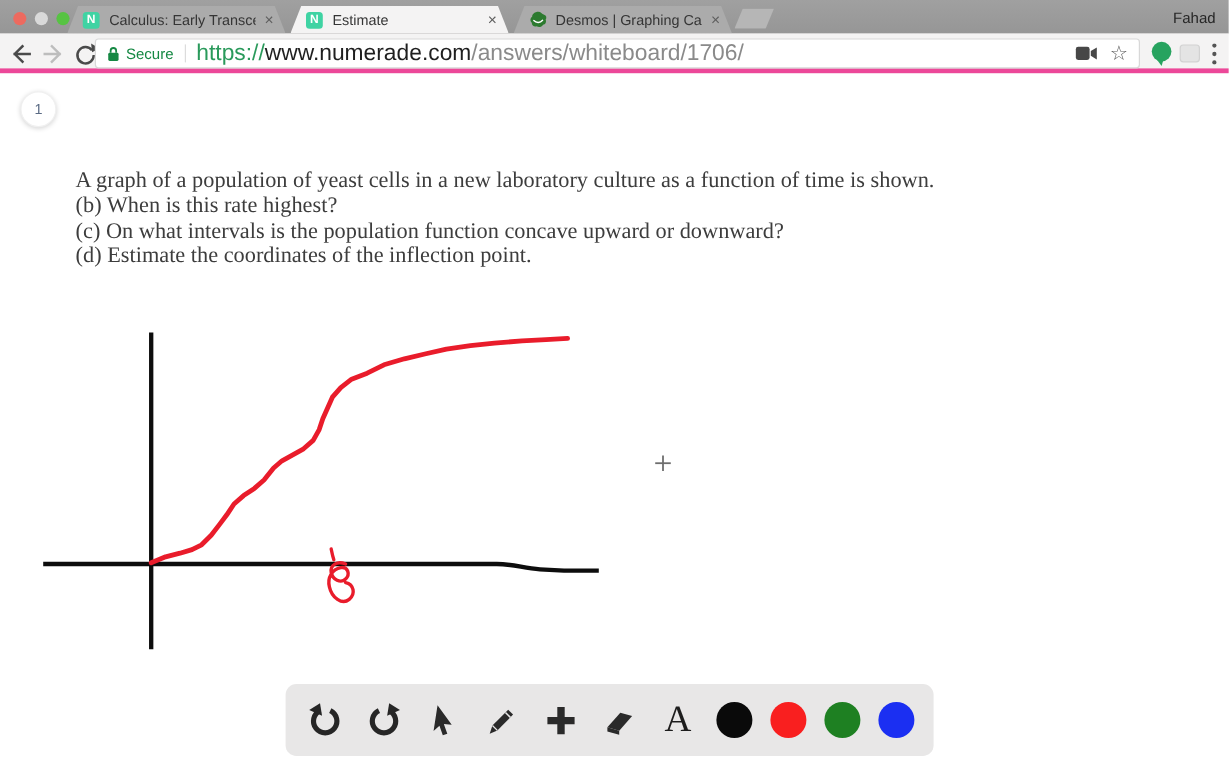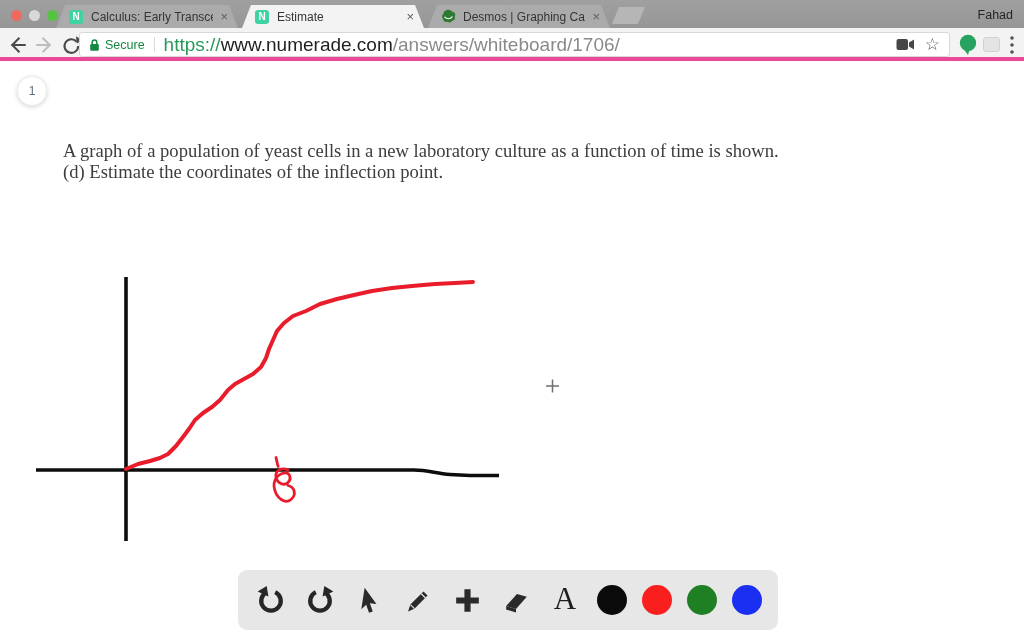--- a/index.html
+++ b/index.html
@@ -178,20 +178,22 @@
           <circle cx="2" cy="9" r="1.8" fill="#545454"></circle>
           <circle cx="2" cy="16" r="1.8" fill="#545454"></circle>
         </svg>
     </div>
   </div>
 
   <div class="page">
     <div class="page-badge">1</div>
     <div class="problem">
       <div>A graph of a population of yeast cells in a new laboratory culture as a function of time is shown.</div>
+      <div>(b) When is this rate highest?</div>
+      <div>(c) On what intervals is the population function concave upward or downward?</div>
       <div>(d) Estimate the coordinates of the inflection point.</div>
     </div>
   </div>
 
   <svg class="sketch-svg" viewBox="0 0 1024 640">
     <path class="axis" d="M126,277 L126,541" stroke="#0d0d0d"></path>
     <path class="axis" d="M36,470 L414,470 C428,470 436,473.5 450,474.5 L470,475.5 L499,475.5" stroke="#0d0d0d"></path>
     <path class="curve" d="M126,469 L138,464 L150,461 L160,458 L168,454 L176,446 L183,437 L189,429 L195,420 L203,413 L212,407 L220,400 L228,390 L235,384 L244,379 L253,374 L261,367 L266,358 L269,349 L273,340 L277,331 L284,323 L293,316 L306,311 L320,304 L337,299 L354,295 L372,291 L392,288 L412,286 L435,284 L455,283 L473,282" stroke="#e91c2b"></path>
     <path class="scrib" d="M276,457.5 C276.5,460 277,463 278.2,466.5" stroke="#e91c2b"></path>
     <path class="scrib" d="M288,470 C281,467 275,471 276,477 C277,483 284,486.5 288,482.5 C292,478.5 290,472 284,473 C277,474.5 272.5,481 274.5,489 C276.5,498 285,504.5 291,499.5 C296.5,495 295,487 288,485.5" stroke="#e91c2b"></path>

